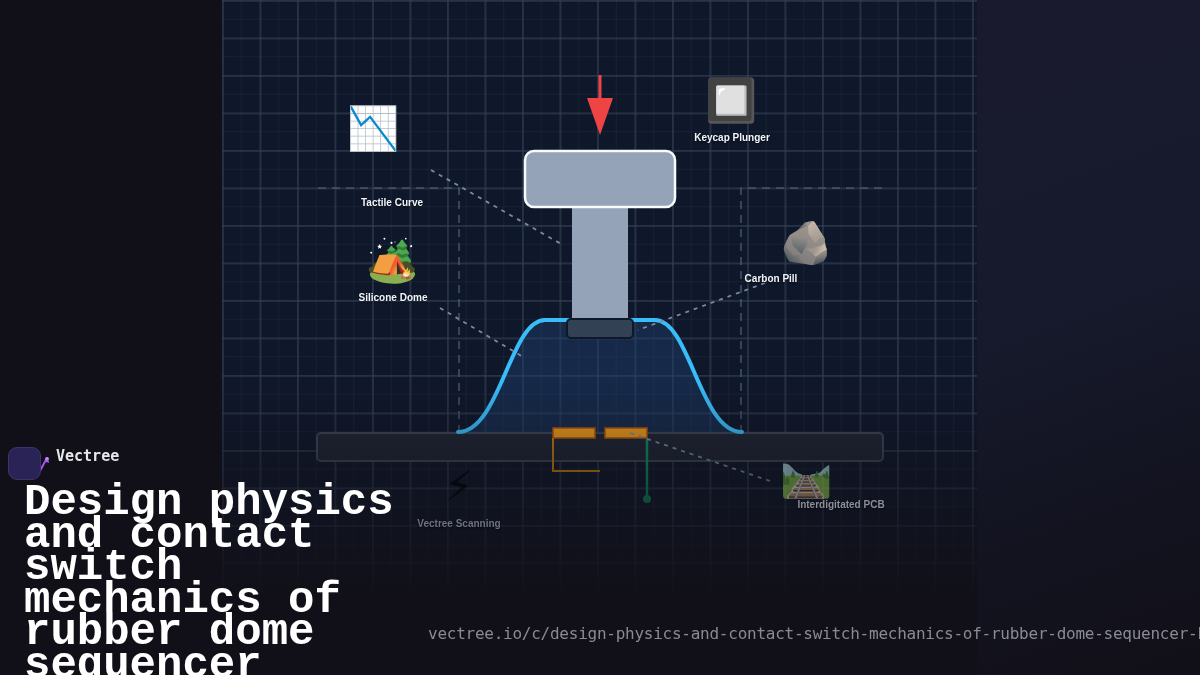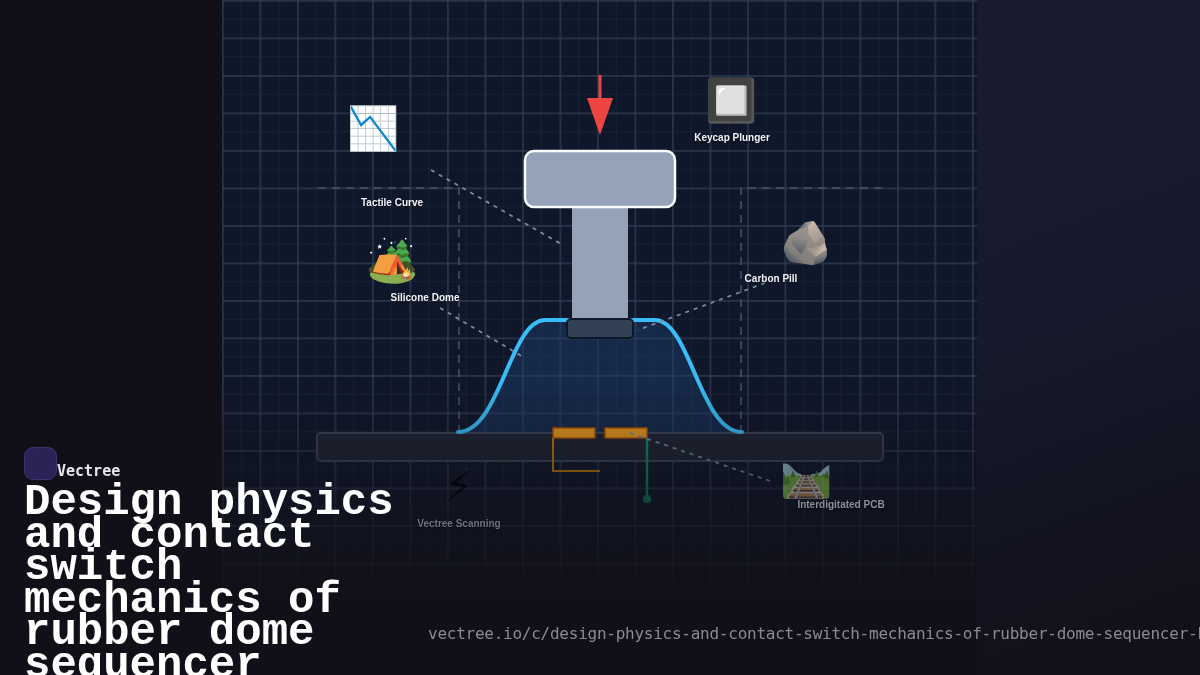--- a/index.html
+++ b/index.html
@@ -33,21 +33,21 @@
     white-space:nowrap; transform:translateX(-50%);
     text-shadow:0 1px 2px rgba(0,0,0,0.6);
   }
   .lbl.dim { color:#6b7280; }
   .emoji {
     position:absolute; font-size:42px; line-height:1; transform:translateX(-50%);
     font-family:"DejaVu Sans", sans-serif;
   }
   .emoji.dim { opacity:0.55; }
   .brand {
-    position:absolute; left:24px; top:447px; display:flex; align-items:flex-end; gap:0;
+    position:absolute; left:8px; top:447px; display:flex; align-items:flex-start; gap:15px;
   }
   .brand-logo {
     width:33px; height:33px; border-radius:9px; background:#2a2456;
     border:1px solid #3b3470; display:flex; align-items:center; justify-content:center;
     box-sizing:border-box;
   }
   .brand-name {
     color:#e5e7eb; font-family:"DejaVu Sans Mono", monospace; font-weight:bold; font-size:15px;
   }
   .title {
@@ -112,21 +112,21 @@
 
 <div class="panel-fade"></div>
 
 <div class="emoji" style="left:374px;top:108px;">📉</div>
 <div class="lbl" style="left:392px;top:160px;margin-top:37px;">Tactile Curve</div>
 
 <div class="emoji" style="left:732px;top:80px;">🔲</div>
 <div class="lbl" style="left:732px;top:132px;">Keycap Plunger</div>
 
 <div class="emoji" style="left:393px;top:240px;">🏕️</div>
-<div class="lbl" style="left:393px;top:292px;margin-left:32px;">Silicone Dome</div>
+<div class="lbl" style="left:393px;top:292px;">Silicone Dome</div>
 
 <div class="emoji" style="left:807px;top:222px;">🪨</div>
 <div class="lbl" style="left:771px;top:273px;">Carbon Pill</div>
 
 <div class="emoji dim" style="left:459px;top:466px;">⚡</div>
 <div class="lbl dim" style="left:459px;top:518px;">Vectree Scanning</div>
 
 <div class="emoji dim" style="left:807px;top:455px;">🛤️</div>
 <div class="lbl dim" style="left:841px;top:499px;color:#8b8f98;">Interdigitated PCB</div>
 

